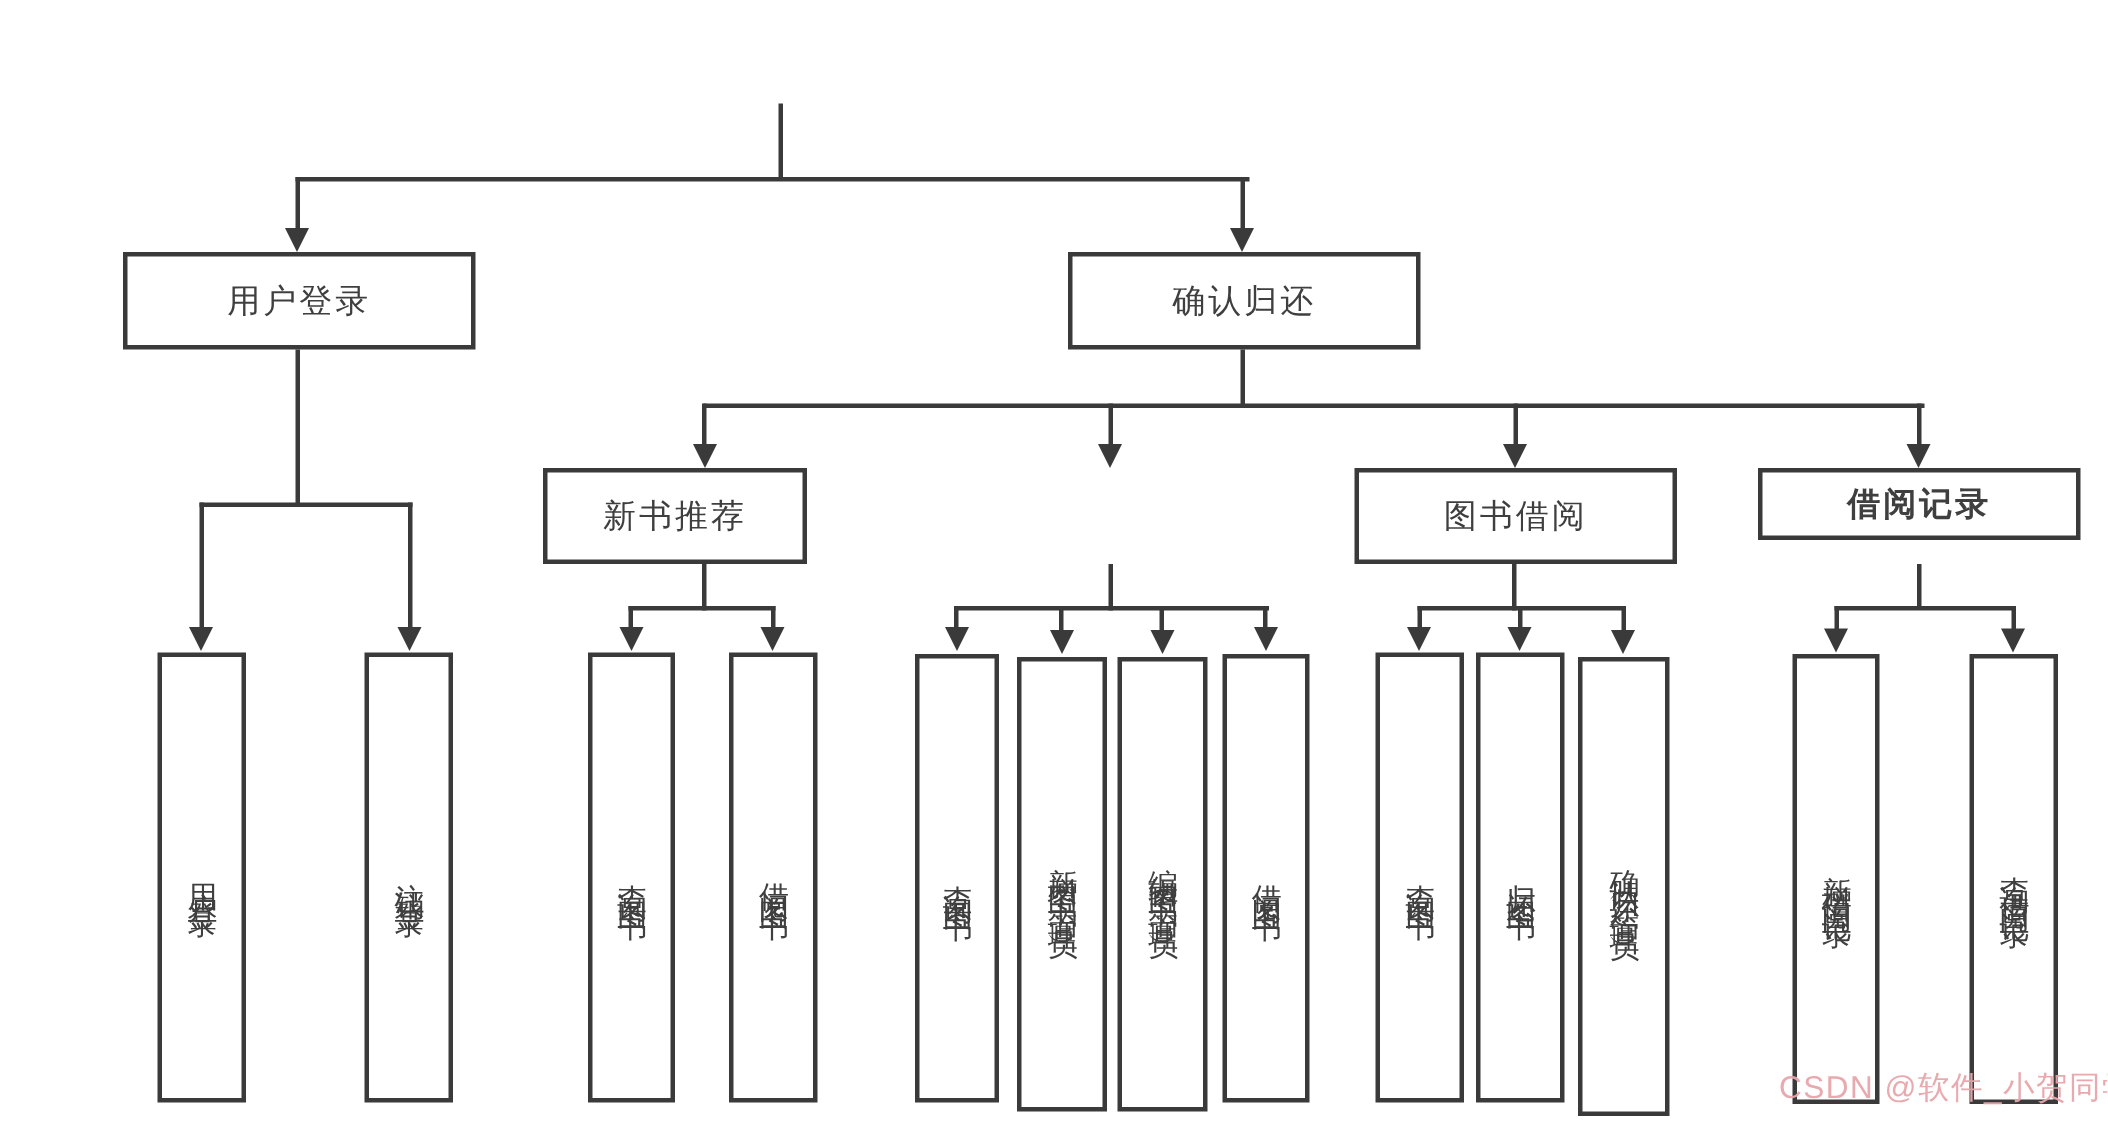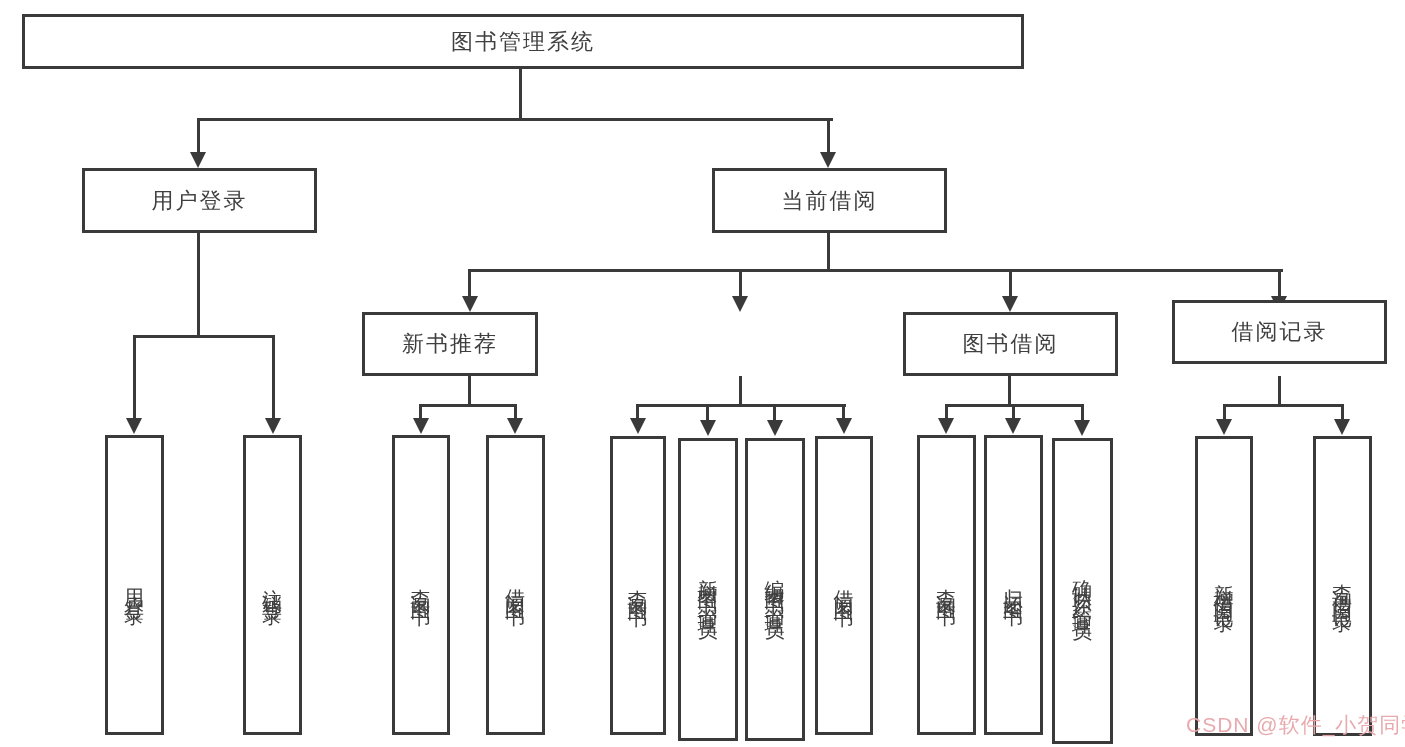--- a/index.html
+++ b/index.html
@@ -53,36 +53,33 @@
     opacity:.95;
     z-index:10;
     white-space:nowrap;
   }
 </style>
 </head>
 <body>
 
 <div class="canvas">
 
-  <div class="box" style="left:22px;top:14px;width:1002px;height:55px;">
-    <span class="h-label">图书管理系统</span>
-  </div>
 
   <div class="line" style="left:519px;top:69px;width:3px;height:51px;"></div>
   <div class="line" style="left:197px;top:118px;width:636px;height:3px;"></div>
   <div class="line" style="left:197px;top:118px;width:3px;height:36px;"></div>
   <div class="arrowhead" style="left:190px;top:152px;"></div>
   <div class="line" style="left:827px;top:118px;width:3px;height:36px;"></div>
   <div class="arrowhead" style="left:820px;top:152px;"></div>
 
   <div class="box" style="left:82px;top:168px;width:235px;height:65px;">
     <span class="h-label">用户登录</span>
   </div>
   <div class="box" style="left:712px;top:168px;width:235px;height:65px;">
-    <span class="h-label">当前借阅</span>
+    <span class="h-label">确认归还</span>
   </div>
 
   <div class="line" style="left:197px;top:233px;width:3px;height:104px;"></div>
   <div class="line" style="left:133px;top:335px;width:142px;height:3px;"></div>
   <div class="line" style="left:133px;top:335px;width:3px;height:84px;"></div>
   <div class="arrowhead" style="left:126px;top:418px;"></div>
   <div class="line" style="left:272px;top:335px;width:3px;height:84px;"></div>
   <div class="arrowhead" style="left:265px;top:418px;"></div>
 
   <div class="line" style="left:827px;top:233px;width:3px;height:39px;"></div>
@@ -95,21 +92,21 @@
   <div class="arrowhead" style="left:1002px;top:296px;"></div>
   <div class="line" style="left:1278px;top:269px;width:3px;height:28px;"></div>
   <div class="arrowhead" style="left:1271px;top:296px;"></div>
 
   <div class="box" style="left:362px;top:312px;width:176px;height:64px;">
     <span class="h-label">新书推荐</span>
   </div>
   <div class="box" style="left:903px;top:312px;width:215px;height:64px;">
     <span class="h-label">图书借阅</span>
   </div>
-  <div class="box" style="left:1172px;top:300px;width:215px;height:64px;">
+  <div class="box" style="left:1172px;top:312px;width:215px;height:48px;font-weight:bold;">
     <span class="h-label">借阅记录</span>
   </div>
 
   <div class="line" style="left:468px;top:376px;width:3px;height:31px;"></div>
   <div class="line" style="left:419px;top:404px;width:98px;height:3px;"></div>
   <div class="line" style="left:419px;top:404px;width:3px;height:15px;"></div>
   <div class="arrowhead" style="left:413px;top:418px;"></div>
   <div class="line" style="left:514px;top:404px;width:3px;height:15px;"></div>
   <div class="arrowhead" style="left:507px;top:418px;"></div>
 

